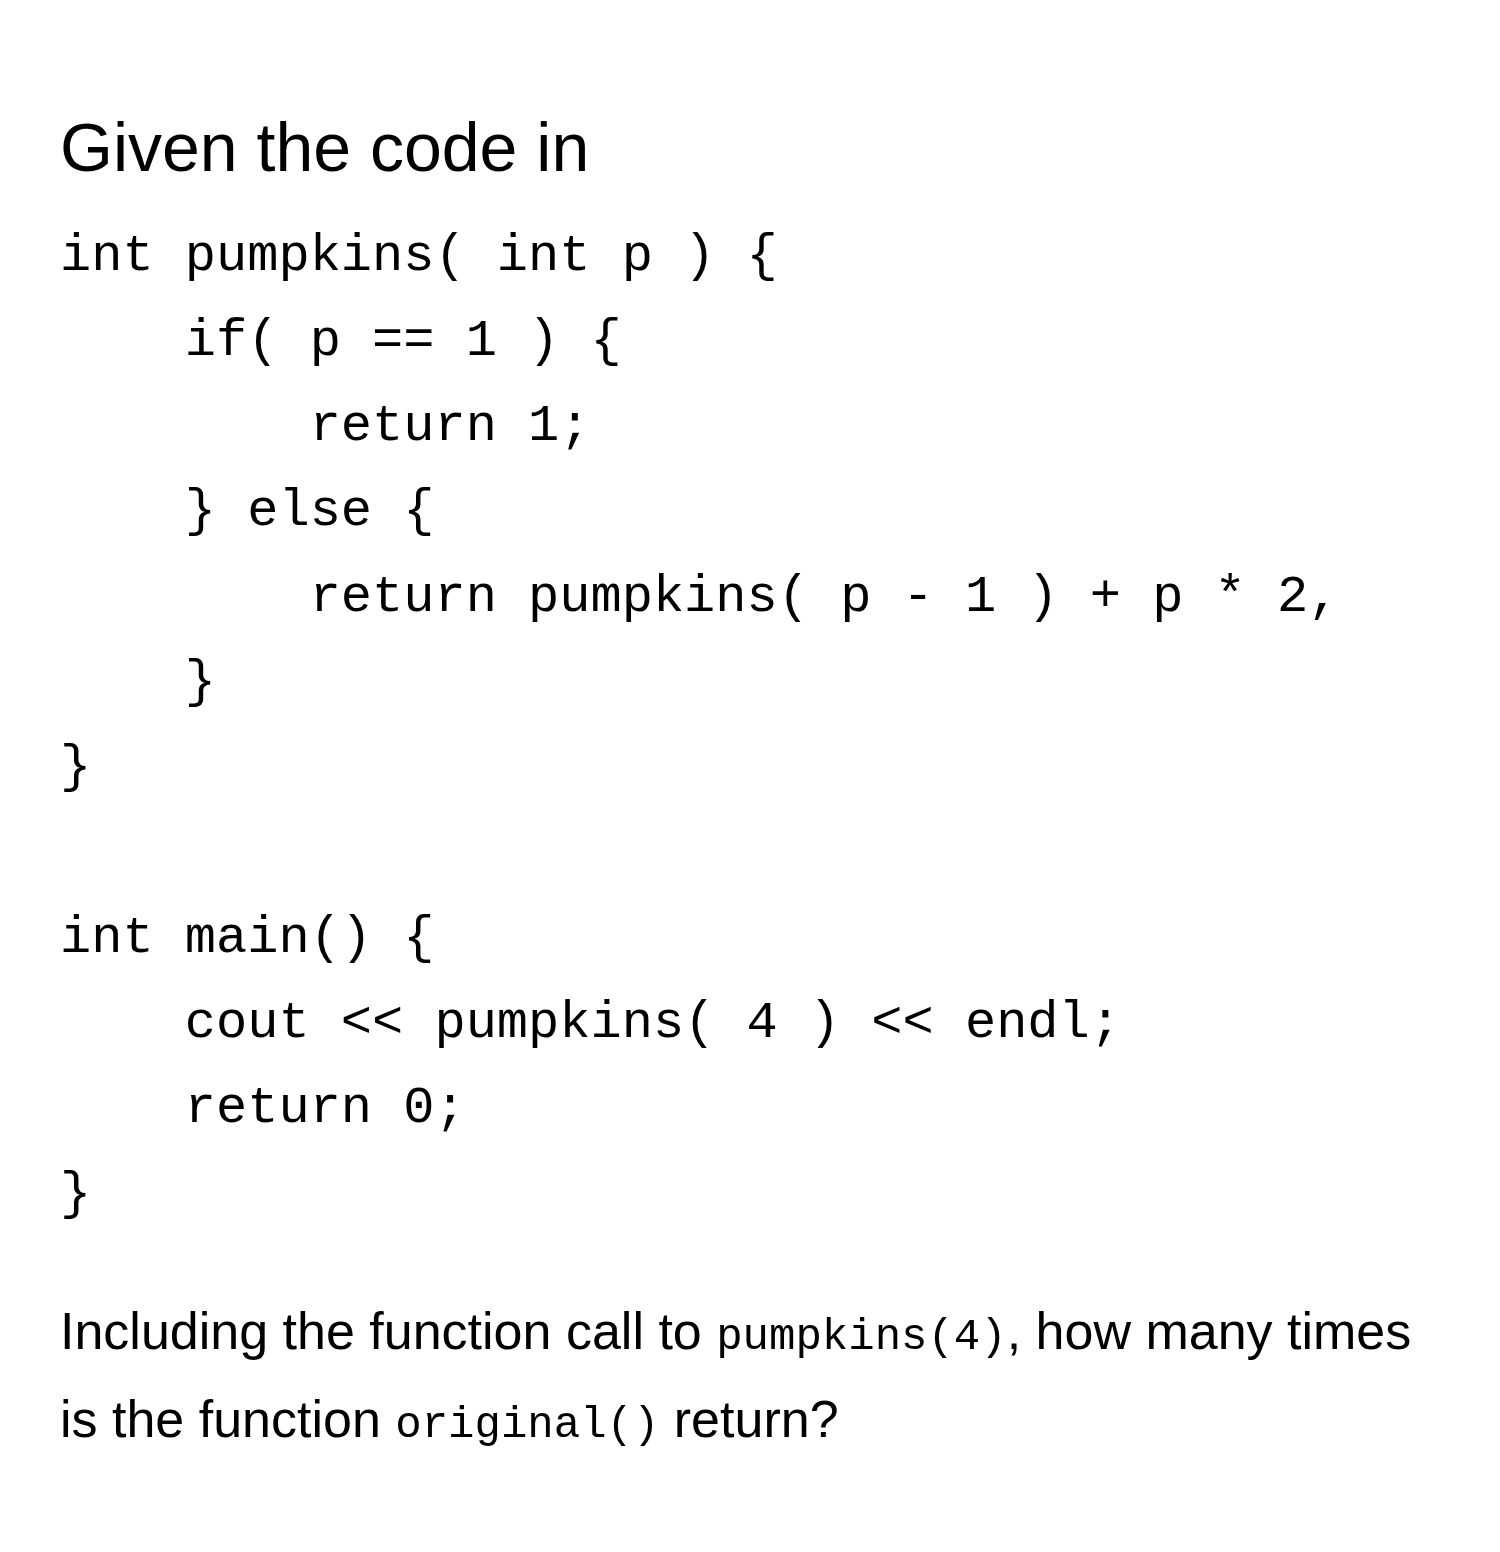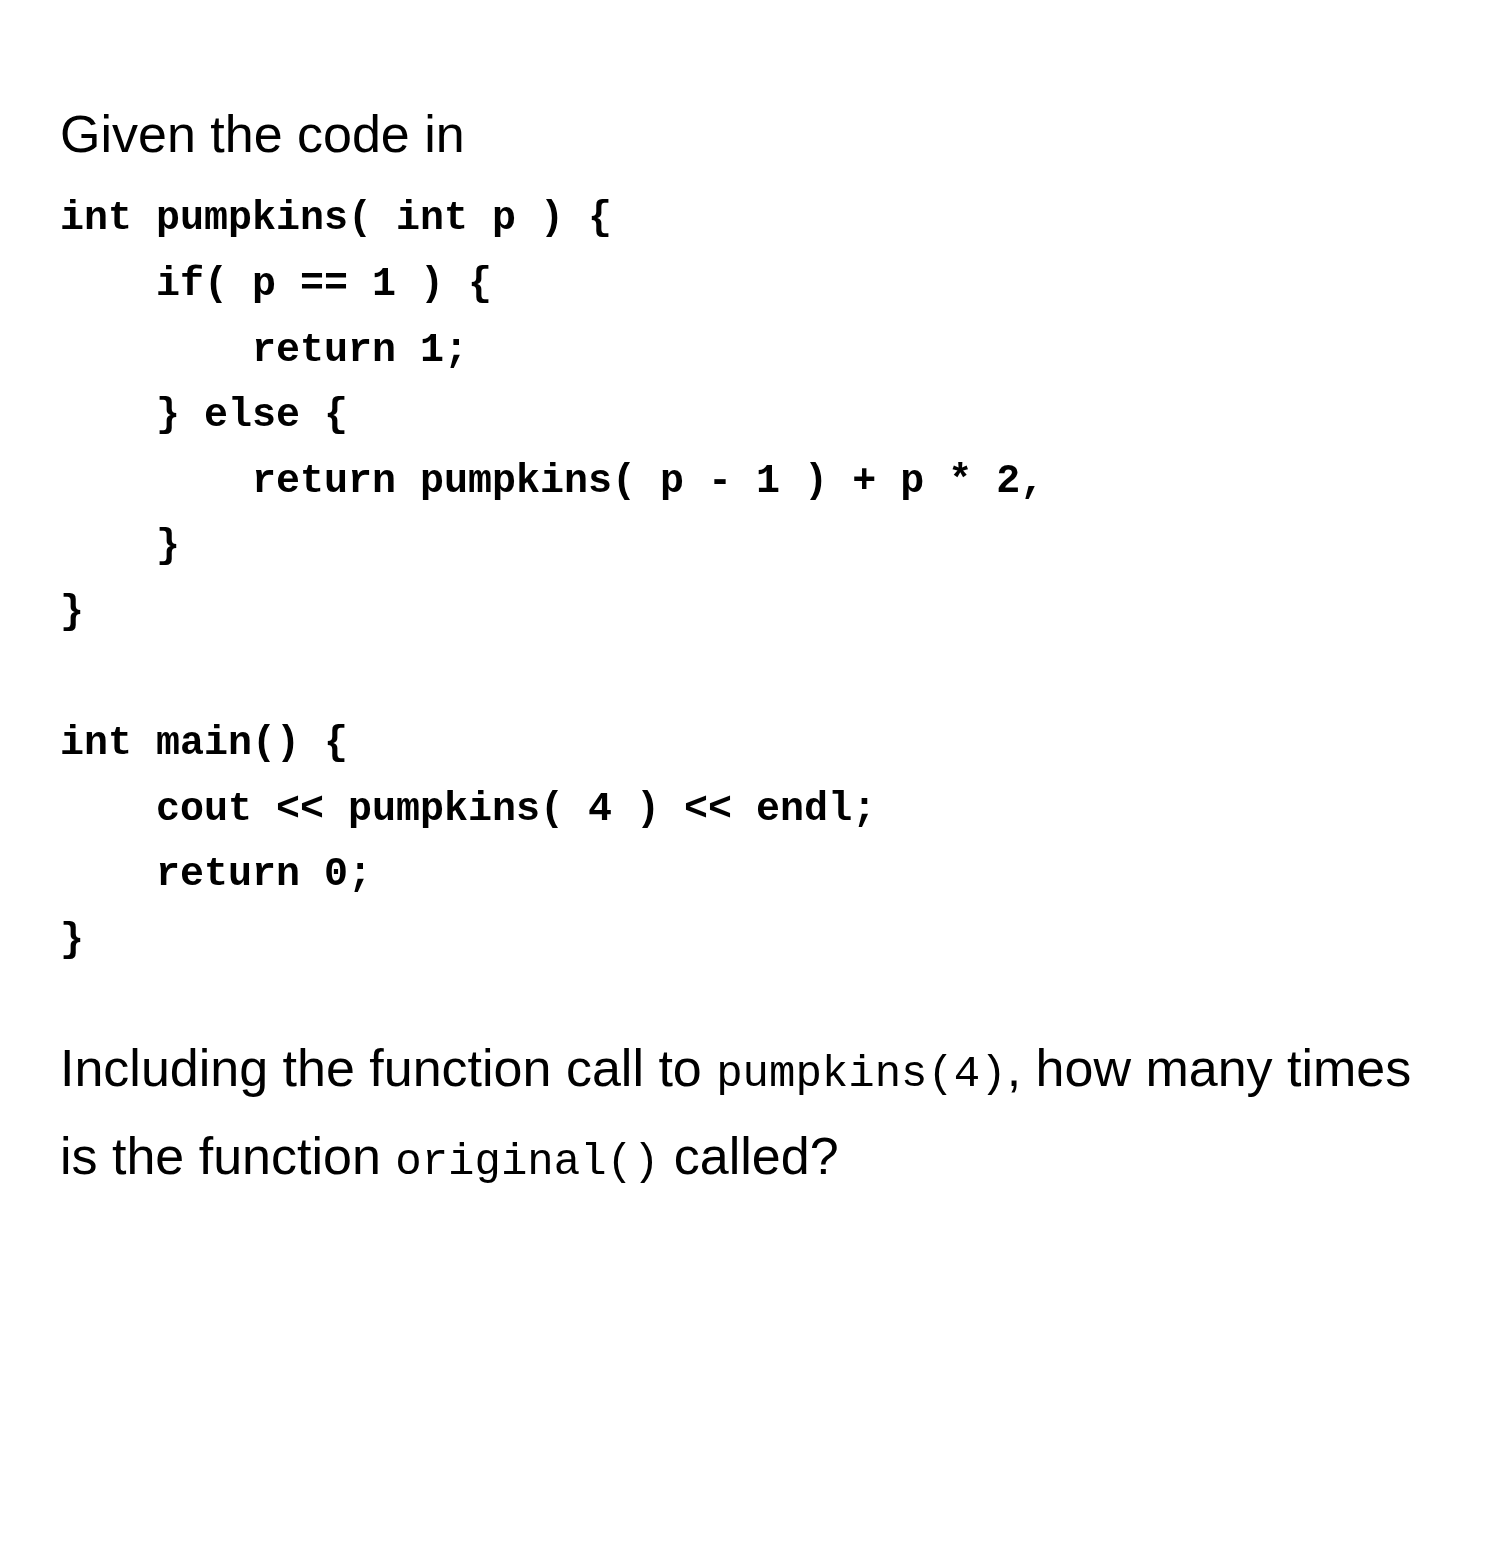--- a/index.html
+++ b/index.html
@@ -12,32 +12,32 @@
     color: #000000;
     overflow: hidden;
   }
   .page {
     padding: 90px 60px 60px 60px;
     box-sizing: border-box;
     width: 100%;
     height: 100%;
   }
   .prose {
-    font-size: 52px;
+    font-size: 68px;
     line-height: 1.7;
     font-weight: 400;
   }
   .code-block {
     font-family: "Courier New", Courier, monospace;
-    font-size: 40px;
+    font-size: 52px;
     line-height: 1.64;
     white-space: pre;
     margin-top: 8px;
     margin-bottom: 40px;
-    font-weight: 700;
+    font-weight: 400;
   }
   .question {
     font-size: 52px;
     line-height: 1.7;
     margin-top: 50px;
   }
   .inline-code {
     font-family: "Courier New", Courier, monospace;
     font-size: 44px;
   }
@@ -58,16 +58,16 @@
         return pumpkins( p - 1 ) + p * 2,
     }
 }
 
 int main() {
     cout &lt;&lt; pumpkins( 4 ) &lt;&lt; endl;
     return 0;
 }</div>
 
   <div class="question">
-    <span>Including the function call to </span><span class="inline-code">pumpkins(4)</span><span>, how many times is the function </span><span class="inline-code">original()</span><span> called?</span>
+    <span>Including the function call to </span><span class="inline-code">pumpkins(4)</span><span>, how many times is the function </span><span class="inline-code">original()</span><span> return?</span>
   </div>
 
 </div>
 
 </body></html>

